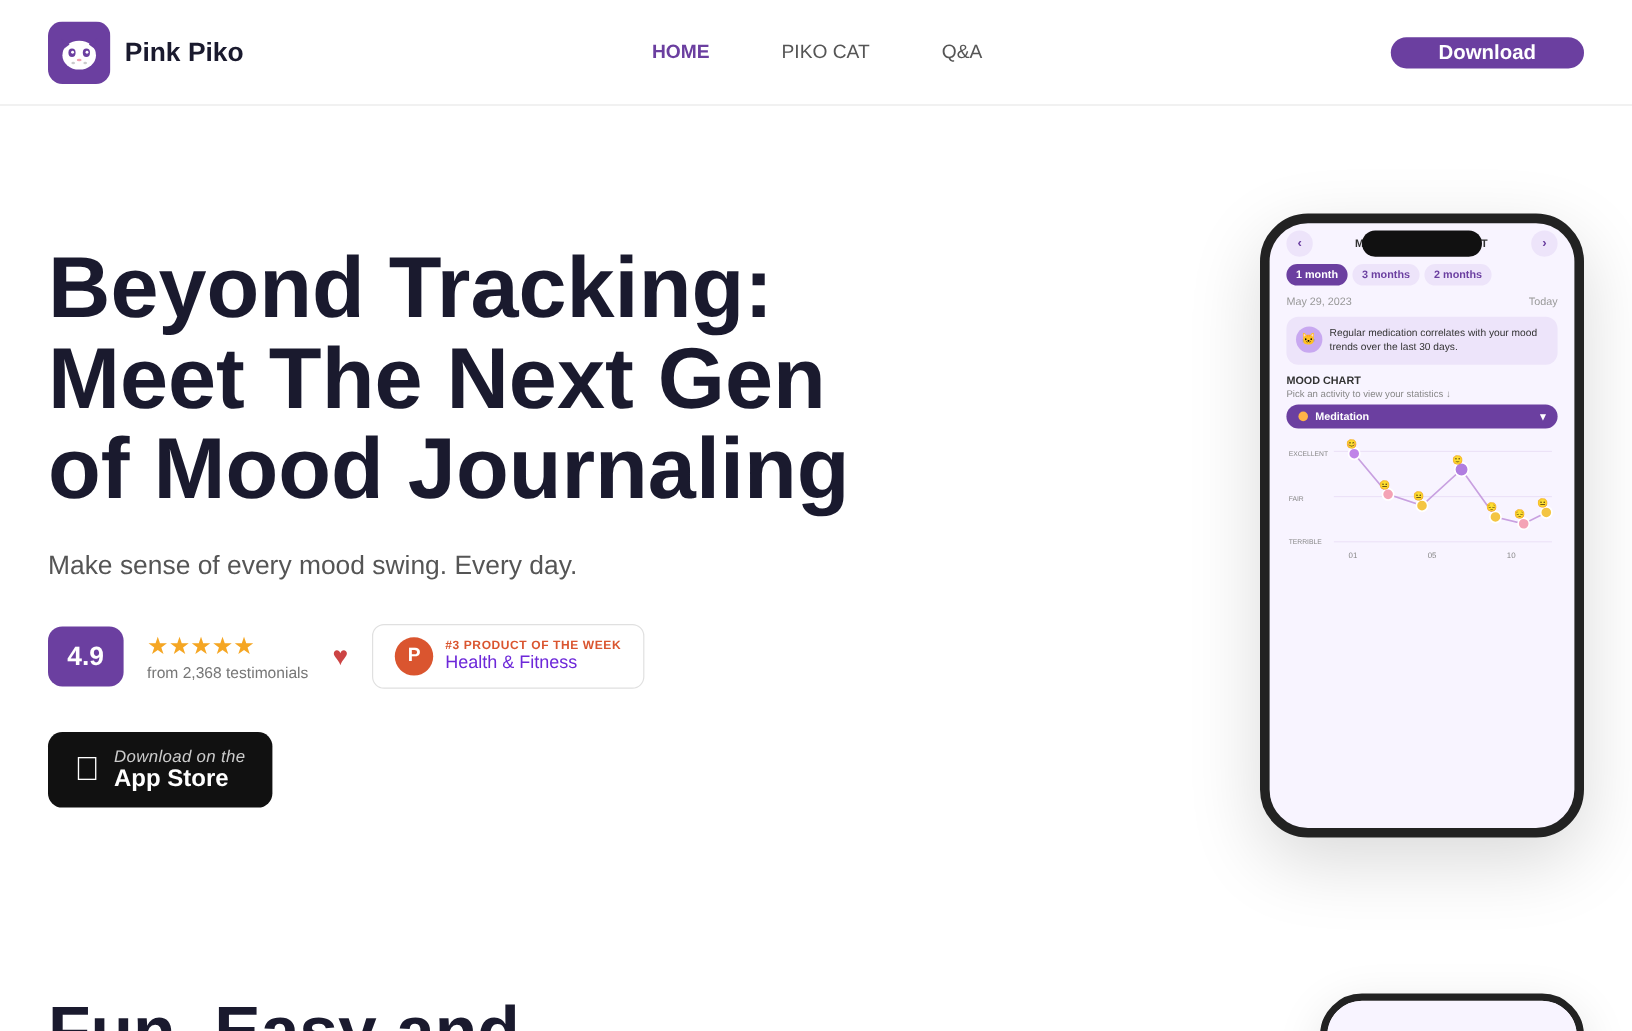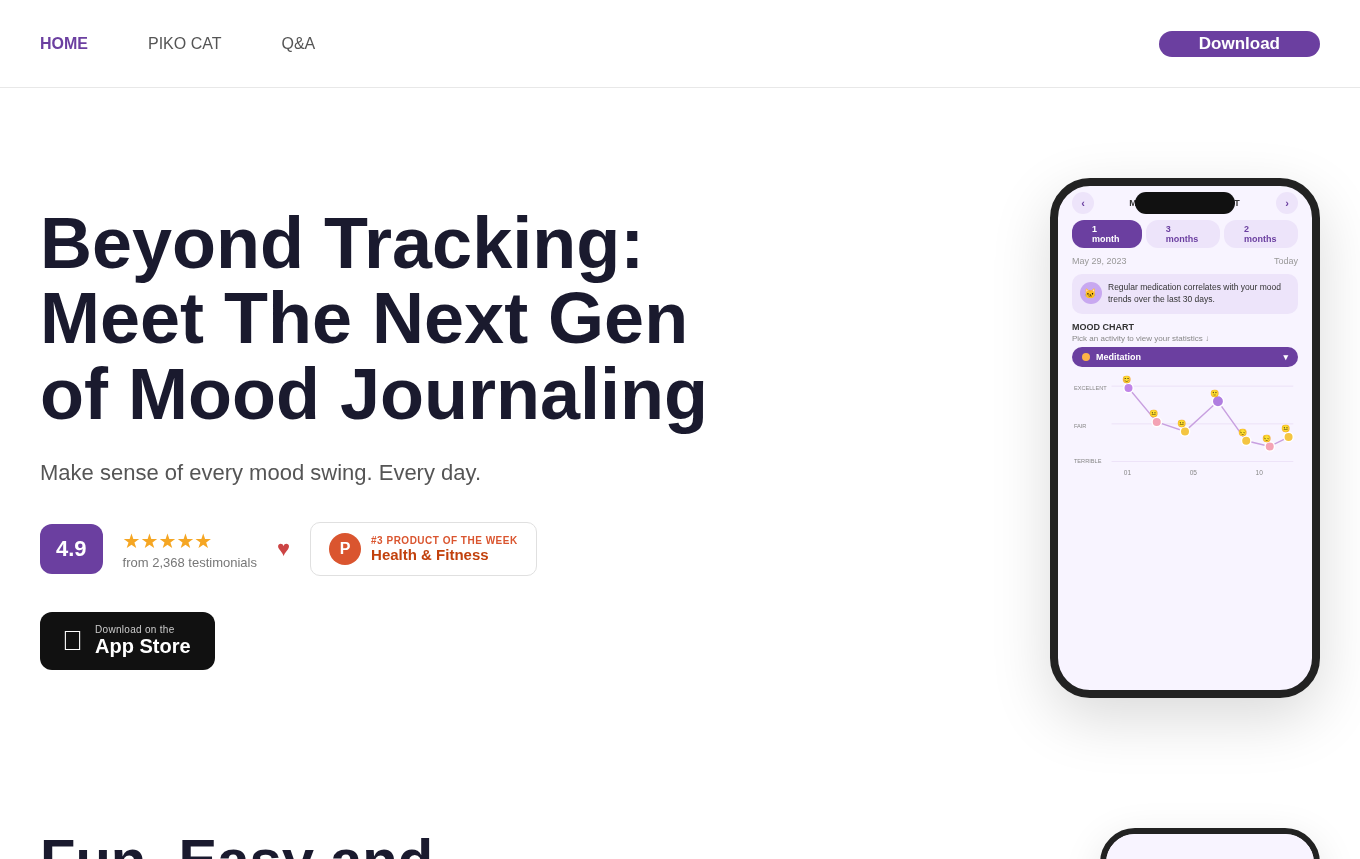--- a/index.html
+++ b/index.html
@@ -52,32 +52,32 @@
       border: 1.5px solid #e0e0e0; border-radius: 10px; padding: 10px 18px;
       background: #fff;
     }
     .ph-logo {
       width: 32px; height: 32px; background: #da552f; border-radius: 50%;
       display: flex; align-items: center; justify-content: center;
       color: #fff; font-weight: 900; font-size: 16px; flex-shrink: 0;
     }
     .badge-text { display: flex; flex-direction: column; }
     .badge-rank { font-size: 10px; font-weight: 700; color: #da552f; letter-spacing: 0.5px; text-transform: uppercase; }
-    .badge-cat { font-size: 15px; font-weight: 700; color: #c2410c; }
+    .badge-cat { font-size: 15px; font-weight: 400; color: #6d28d9; }
 
     .hero-buttons { display: flex; gap: 20px; flex-wrap: wrap; }
     .app-store-btn, .google-play-btn {
       display: flex; align-items: center; gap: 12px;
       background: #111; color: #fff; border-radius: 12px;
       padding: 12px 22px; text-decoration: none; border: none; cursor: pointer;
       min-width: 175px;
     }
     .store-btn-icon { font-size: 28px; }
     .store-btn-text { display: flex; flex-direction: column; }
-    .store-btn-small { font-size: 10px; color: #ccc; letter-spacing: 0.3px; }
+    .store-btn-small { font-size: 14px; color: #ccc; letter-spacing: 0.3px; font-style: italic; }
     .store-btn-large { font-size: 20px; font-weight: 700; }
 
     
     .hero-right { flex-shrink: 0; }
     .phone-mockup {
       width: 270px; height: 520px; background: #f8f4ff;
       border-radius: 40px; border: 8px solid #222;
       position: relative; overflow: hidden;
       box-shadow: 0 20px 60px rgba(0,0,0,0.15);
     }
@@ -91,21 +91,21 @@
     }
     .phone-content { padding: 4px 8px; font-family: -apple-system, sans-serif; }
     .phone-nav-arrows { display: flex; justify-content: space-between; align-items: center; margin-bottom: 6px; }
     .phone-arrow {
       width: 22px; height: 22px; background: #ede4fa; border-radius: 50%;
       display: flex; align-items: center; justify-content: center;
       font-size: 11px; color: #6b3fa0; font-weight: 700;
     }
     .phone-period-tabs { display: flex; gap: 4px; margin-bottom: 8px; }
     .period-tab {
-      padding: 4px 20px; border-radius: 12px; font-size: 9px; font-weight: 600;
+      padding: 4px 8px; border-radius: 12px; font-size: 9px; font-weight: 600;
       background: #ede4fa; color: #6b3fa0;
     }
     .period-tab.active { background: #6b3fa0; color: #fff; }
     .phone-date-row { display: flex; justify-content: space-between; font-size: 9px; color: #999; margin-bottom: 8px; gap: 16px; }
     .phone-insight-card {
       background: #ede4fa; border-radius: 10px; padding: 8px; display: flex; gap: 6px;
       align-items: flex-start; margin-bottom: 8px;
     }
     .insight-avatar {
       width: 22px; height: 22px; background: #c8a8f0; border-radius: 50%;
@@ -138,20 +138,36 @@
       width: 220px; height: 200px; background: #f8f4ff;
       border-radius: 35px; border: 6px solid #222;
       overflow: hidden; position: relative;
       box-shadow: 0 10px 40px rgba(0,0,0,0.1);
     }
   </style>
 </head>
 <body>
 
 <nav>
+  <a class="nav-logo" href="#">
+    <svg class="nav-logo-icon" viewBox="0 0 52 52" fill="none" xmlns="http://www.w3.org/2000/svg">
+      <rect width="52" height="52" rx="12" fill="#6b3fa0"></rect>
+      <ellipse cx="26" cy="28" rx="14" ry="12" fill="white"></ellipse>
+      <ellipse cx="20" cy="26" rx="3" ry="3.5" fill="#6b3fa0"></ellipse>
+      <ellipse cx="32" cy="26" rx="3" ry="3.5" fill="#6b3fa0"></ellipse>
+      <circle cx="20.5" cy="25.5" r="1.2" fill="white"></circle>
+      <circle cx="32.5" cy="25.5" r="1.2" fill="white"></circle>
+      <ellipse cx="26" cy="32" rx="2" ry="1" fill="#f0a0b0"></ellipse>
+      <polygon points="14,22 11,14 18,19" fill="#6b3fa0"></polygon>
+      <polygon points="38,22 41,14 34,19" fill="#6b3fa0"></polygon>
+      <ellipse cx="21" cy="34.5" rx="1.5" ry="1" fill="#ccc"></ellipse>
+      <ellipse cx="31" cy="34.5" rx="1.5" ry="1" fill="#ccc"></ellipse>
+    </svg>
+    <span class="nav-logo-text">Pink Piko</span>
+  </a>
 
   <div class="nav-links">
     <a class="nav-link active" href="#">HOME</a>
     <a class="nav-link" href="#">PIKO CAT</a>
     <a class="nav-link" href="#">Q&amp;A</a>
   </div>
 
   <button class="nav-download-btn">Download</button>
 </nav>
 

